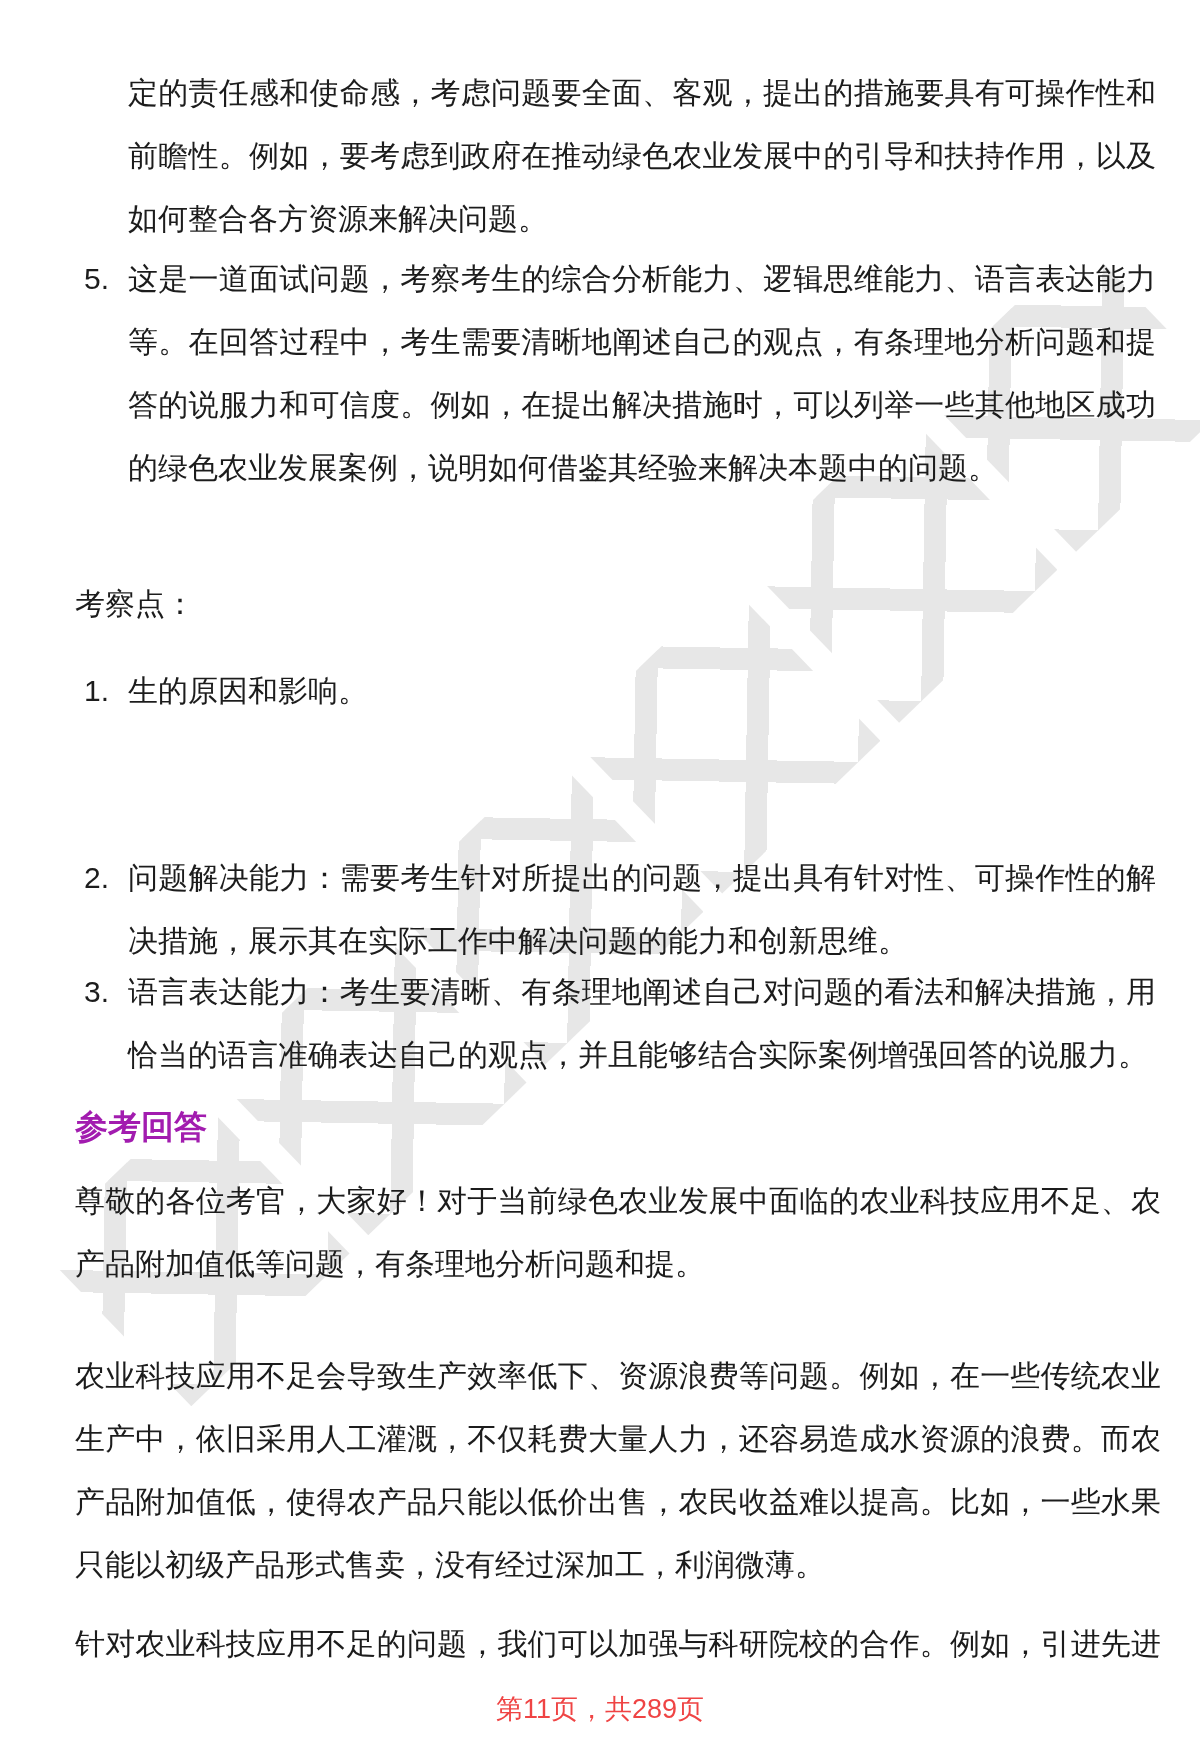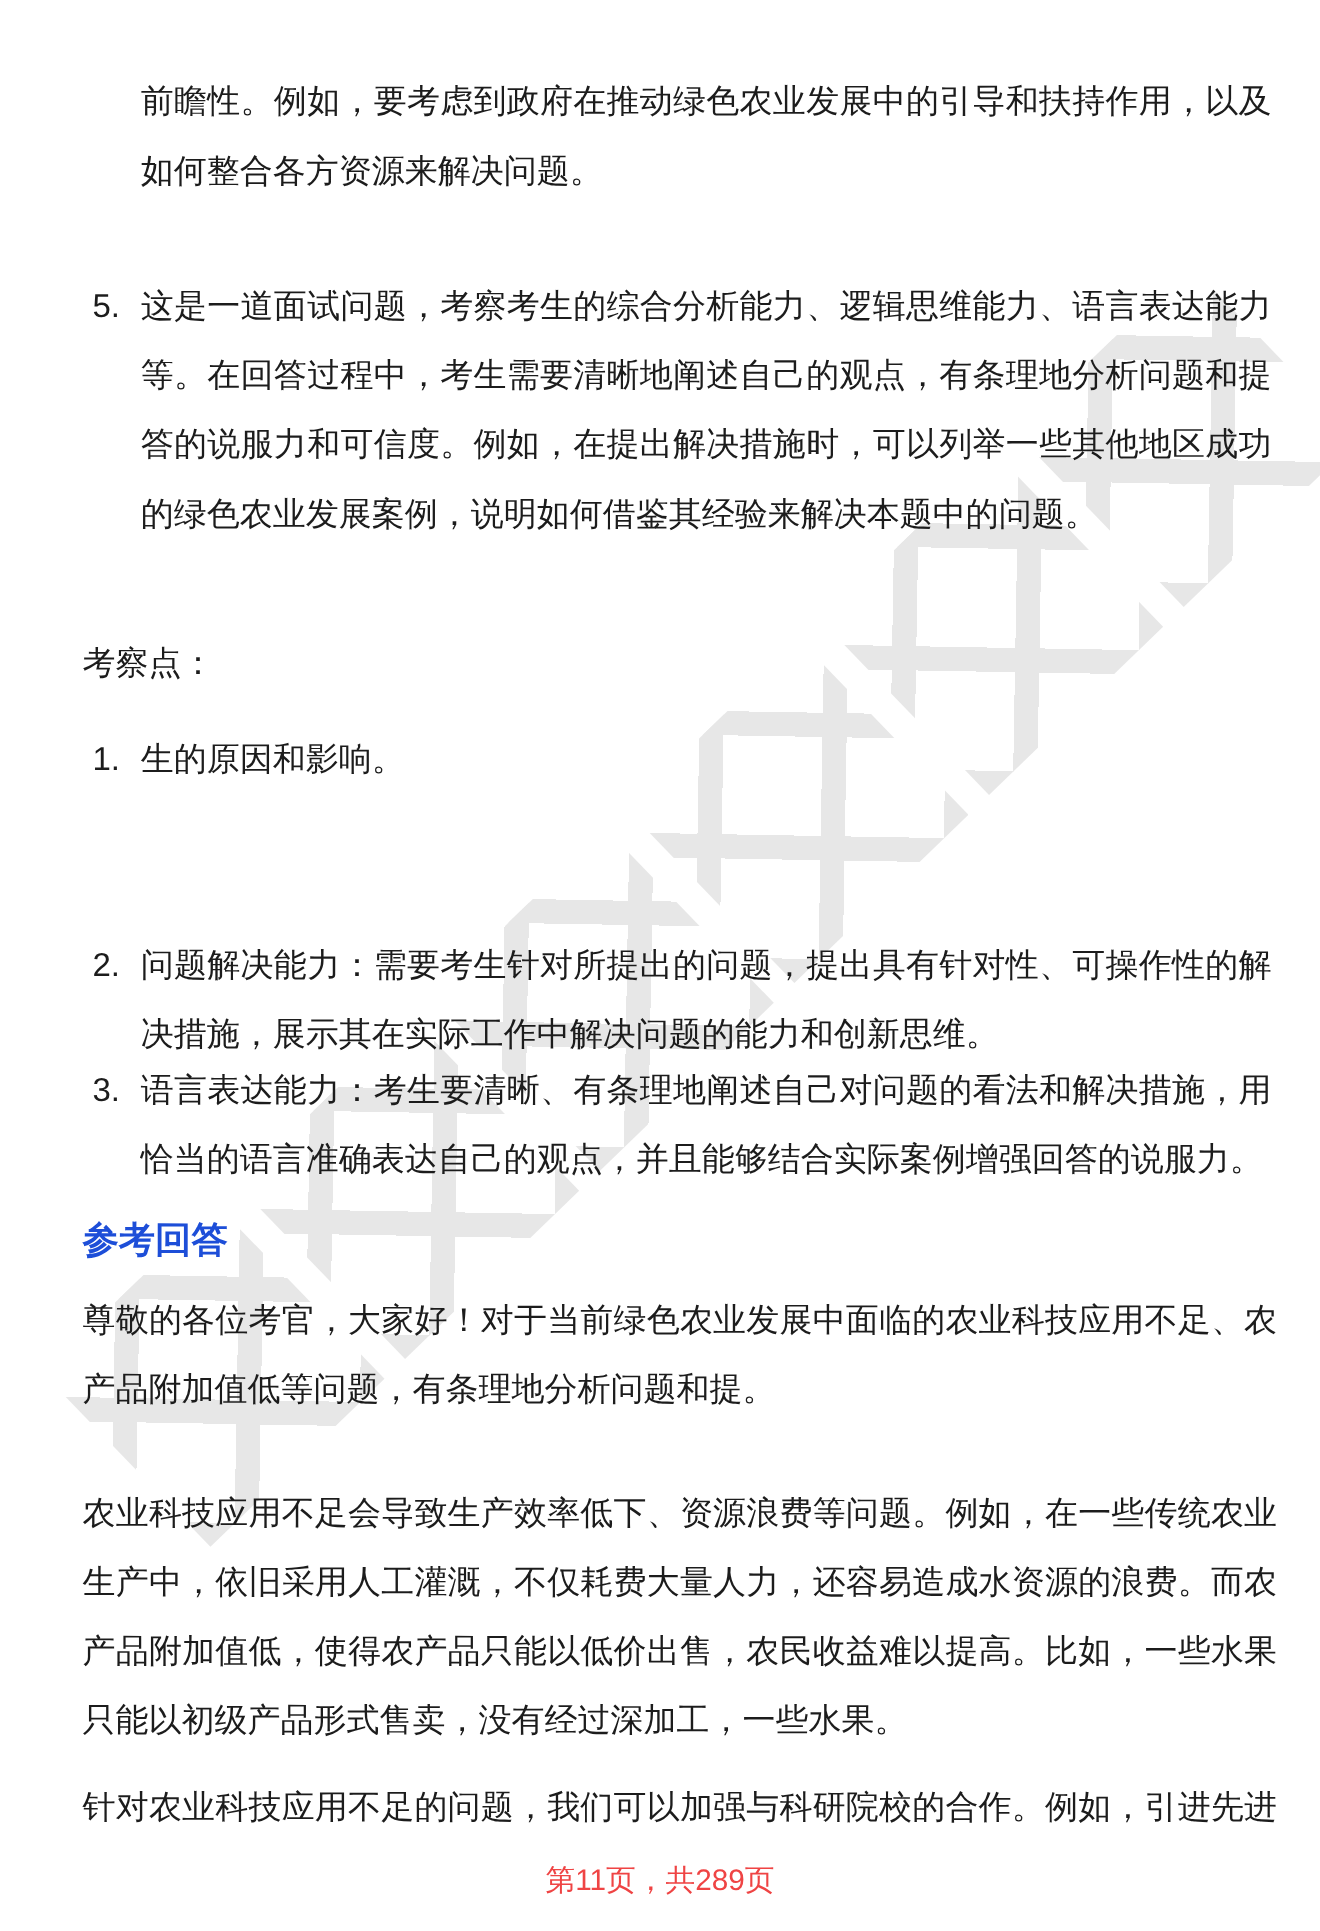--- a/index.html
+++ b/index.html
@@ -33,21 +33,21 @@
     white-space:nowrap;letter-spacing:0;
   }
   .line.fill{
     white-space:normal;text-align:justify;text-align-last:justify;
   }
   .section-label{
     position:absolute;left:75px;top:572px;font-size:30px;line-height:63px;z-index:1;
   }
   .answer-heading{
     position:absolute;left:75px;top:1102px;font-size:33px;line-height:50px;
-    font-weight:bold;color:#1d4ed8;z-index:1;
+    font-weight:bold;color:#a21caf;z-index:1;
   }
   .footer{
     position:absolute;left:0;top:1678px;width:1200px;text-align:center;
     font-size:27px;line-height:63px;color:#ef4444;z-index:1;
   }
 </style>
 </head>
 <body>
 
 <div class="page">
@@ -57,20 +57,21 @@
     <div class="wm-tile"></div>
     <div class="wm-tile"></div>
     <div class="wm-tile"></div>
     <div class="wm-tile"></div>
     <div class="wm-tile"></div>
     <div class="wm-tile"></div>
   </div>
 
   <div class="block indent" style="top:61px">
     <div class="lines">
+      <div class="line fill">定的责任感和使命感，考虑问题要全面、客观，提出的措施要具有可操作性和</div>
       <div class="line fill">前瞻性。例如，要考虑到政府在推动绿色农业发展中的引导和扶持作用，以及</div>
       <div class="line">如何整合各方资源来解决问题。</div>
     </div>
   </div>
 
   <div class="block listed" style="top:247px">
     <span class="num">5.</span>
     <div class="lines">
       <div class="line fill">这是一道面试问题，考察考生的综合分析能力、逻辑思维能力、语言表达能力</div>
       <div class="line fill">等。在回答过程中，考生需要清晰地阐述自己的观点，有条理地分析问题和提</div>
@@ -111,21 +112,21 @@
       <div class="line fill">尊敬的各位考官，大家好！对于当前绿色农业发展中面临的农业科技应用不足、农</div>
       <div class="line">产品附加值低等问题，有条理地分析问题和提。</div>
     </div>
   </div>
 
   <div class="block full" style="top:1344px">
     <div class="lines">
       <div class="line fill">农业科技应用不足会导致生产效率低下、资源浪费等问题。例如，在一些传统农业</div>
       <div class="line fill">生产中，依旧采用人工灌溉，不仅耗费大量人力，还容易造成水资源的浪费。而农</div>
       <div class="line fill">产品附加值低，使得农产品只能以低价出售，农民收益难以提高。比如，一些水果</div>
-      <div class="line">只能以初级产品形式售卖，没有经过深加工，一些水果。</div>
+      <div class="line">只能以初级产品形式售卖，没有经过深加工，利润微薄。</div>
     </div>
   </div>
 
   <div class="block full" style="top:1612px">
     <div class="lines">
       <div class="line fill">针对农业科技应用不足的问题，我们可以加强与科研院校的合作。例如，引进先进</div>
     </div>
   </div>
 
   <div class="footer">第11页，共289页</div>

